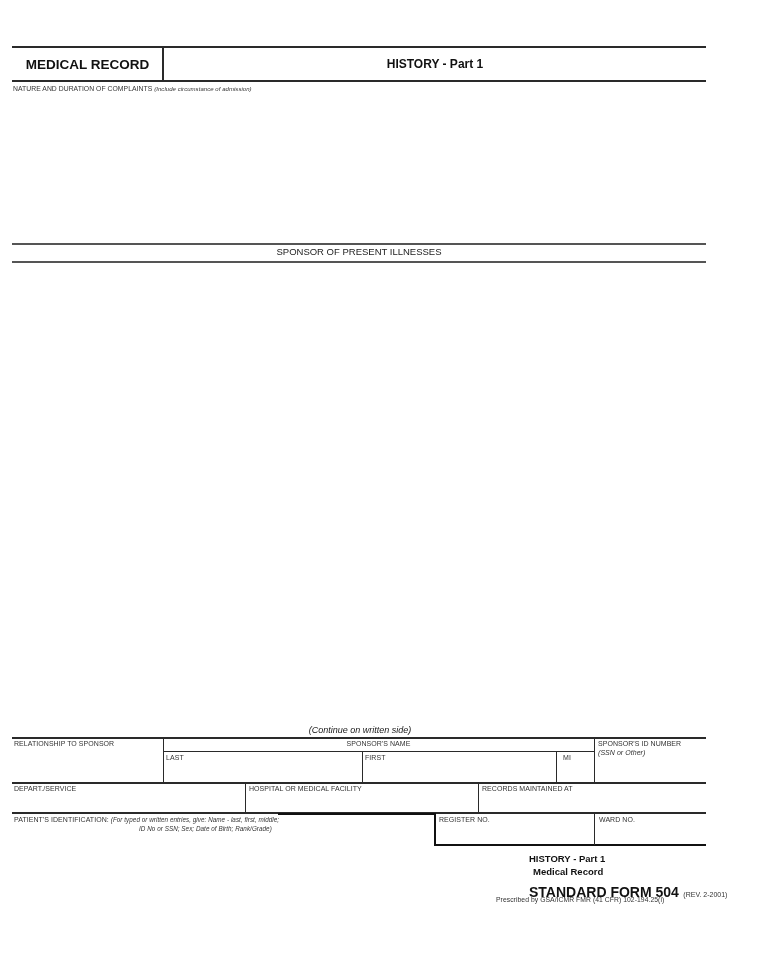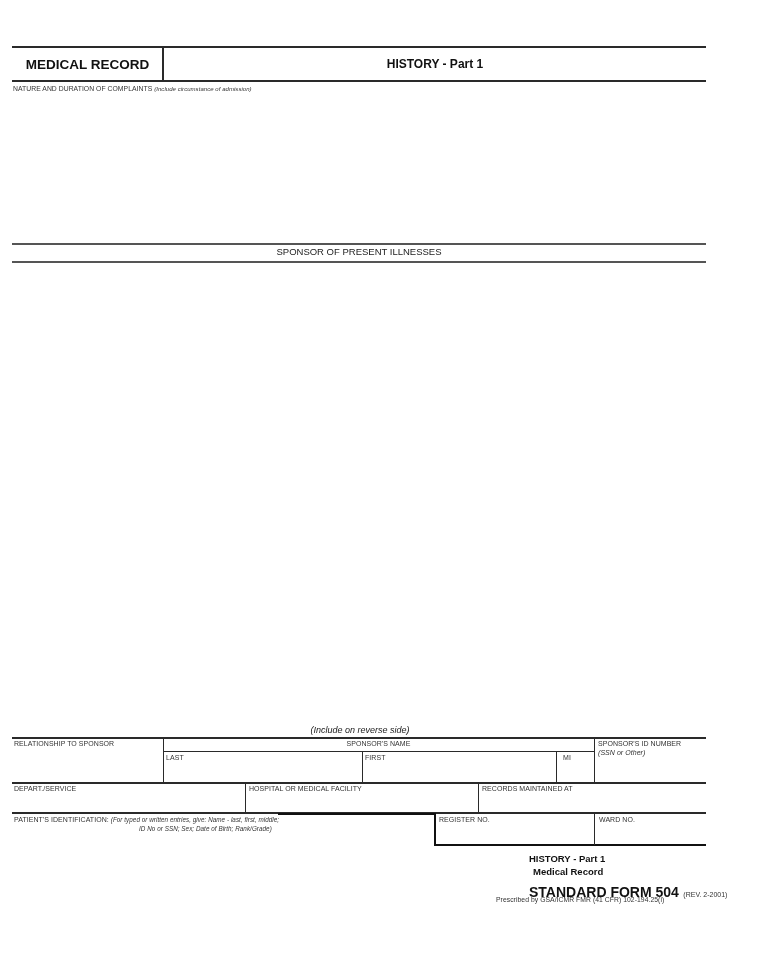--- a/index.html
+++ b/index.html
@@ -35,21 +35,21 @@
   <span></span>
 </div>
 
 <div class="hline" style="left:12px; top:243px; width:694px; height:1.5px; background:#555;"></div>
 <div class="section-title">SPONSOR OF PRESENT ILLNESSES</div>
 <div class="hline" style="left:12px; top:261px; width:694px; height:1.5px; background:#555;"></div>
 <div class="field-area" style="left:12px; top:264px; width:694px; height:458px;">
   <span></span>
 </div>
 
-<div class="continue">(Include on reverse side)</div>
+<div class="continue">(Continue on written side)</div>
 
 <div class="hline" style="left:12px; top:737px; width:694px; height:1.5px;"></div>
 <div class="hline" style="left:163px; top:751px; width:431px; height:1px;"></div>
 <div class="hline" style="left:12px; top:782px; width:694px; height:1.5px;"></div>
 <div class="hline" style="left:12px; top:812px; width:694px; height:1.5px;"></div>
 <div class="hline" style="left:278px; top:813px; width:156px; height:1.5px; background:#111;"></div>
 <div class="hline" style="left:434px; top:844px; width:272px; height:2px; background:#111;"></div>
 
 <div class="vline" style="left:163px; top:738px; width:1px; height:45px;"></div>
 <div class="vline" style="left:362px; top:752px; width:1px; height:31px;"></div>

